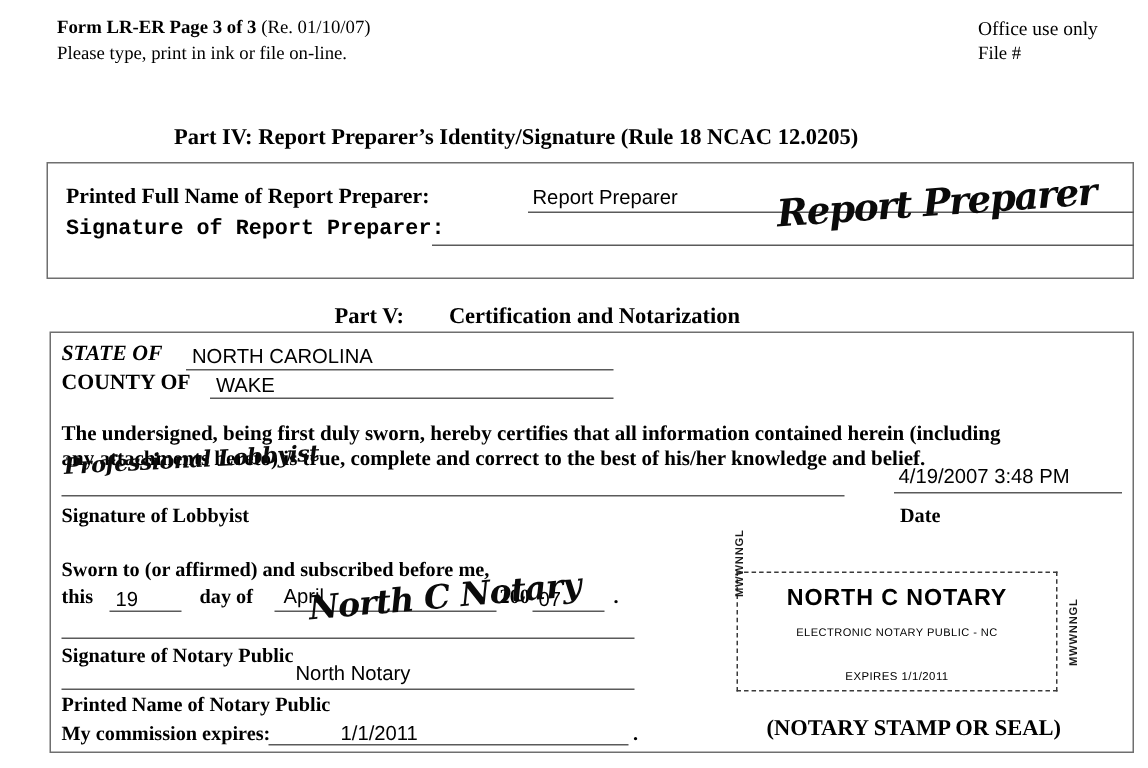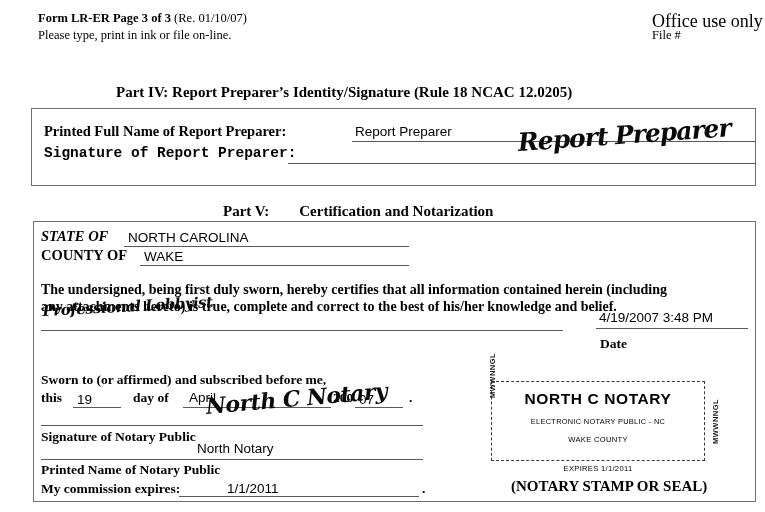--- a/index.html
+++ b/index.html
@@ -30,21 +30,21 @@
     white-space: nowrap;
   }
   .hdr-left-1 b { font-weight: bold; }
   .hdr-left-2 {
     left: 27px; top: 28px;
     font-size: 12.5px;
     white-space: nowrap;
   }
   .hdr-right-1 {
     left: 641px; top: 11px;
-    font-size: 18px;
+    font-size: 13px;
     white-space: nowrap;
   }
   .hdr-right-2 {
     left: 641px; top: 28px;
     font-size: 12.5px;
     white-space: nowrap;
   }
 
   
   .part-heading {
@@ -252,20 +252,21 @@
 
   <div class="abs lbl" id="p5-county-label">COUNTY OF</div>
   <div class="abs typed" id="p5-county-value">WAKE</div>
   <div class="abs rule" id="p5-county-rule"></div>
 
   <div class="abs" id="p5-cert-1">The undersigned, being first duly sworn, hereby certifies that all information contained herein (including</div>
   <div class="abs" id="p5-cert-2">any attachments hereto) is true, complete and correct to the best of his/her knowledge and belief.</div>
 
   <div class="abs sig-script" id="p5-lobbyist-signature">Professional Lobbyist</div>
   <div class="abs rule" id="p5-lobbyist-rule"></div>
+  <div class="abs lbl-sm" id="p5-lobbyist-label">Signature of Lobbyist</div>
 
   <div class="abs typed" id="p5-date-value">4/19/2007 3:48 PM</div>
   <div class="abs rule" id="p5-date-rule"></div>
   <div class="abs lbl-sm" id="p5-date-label">Date</div>
 
   <div class="abs lbl-sm" id="p5-sworn-1">Sworn to (or affirmed) and subscribed before me,</div>
   <div class="abs lbl-sm" id="p5-sworn-2"><span>this</span></div>
 
   <div class="abs typed" id="p5-day-value">19</div>
   <div class="abs rule" id="p5-day-rule"></div>
@@ -287,20 +288,19 @@
   <div class="abs lbl-sm" id="p5-expires-label">My commission expires:</div>
 
   <div class="abs lbl-sm" id="p5-notaryname-label">Printed Name of Notary Public</div>
   <div class="abs typed" id="p5-expires-value">1/1/2011</div>
   <div class="abs rule" id="p5-expires-rule"></div>
   <div class="abs lbl-sm" id="p5-expires-period">.</div>
 
   <div class="abs" id="stamp">
     <div id="stamp-title">NORTH C NOTARY</div>
     <div id="stamp-sub">ELECTRONIC NOTARY PUBLIC - NC</div>
-    <div id="stamp-county">WAKE COUNTY</div>
     <div id="stamp-expires">EXPIRES 1/1/2011</div>
   </div>
   <div class="abs stamp-edge" id="stamp-edge-left">MWWNNGL</div>
   <div class="abs stamp-edge" id="stamp-edge-right">MWWNNGL</div>
   <div class="abs" id="stamp-caption">(NOTARY STAMP OR SEAL)</div>
 
 </div>
 
 </body></html>

